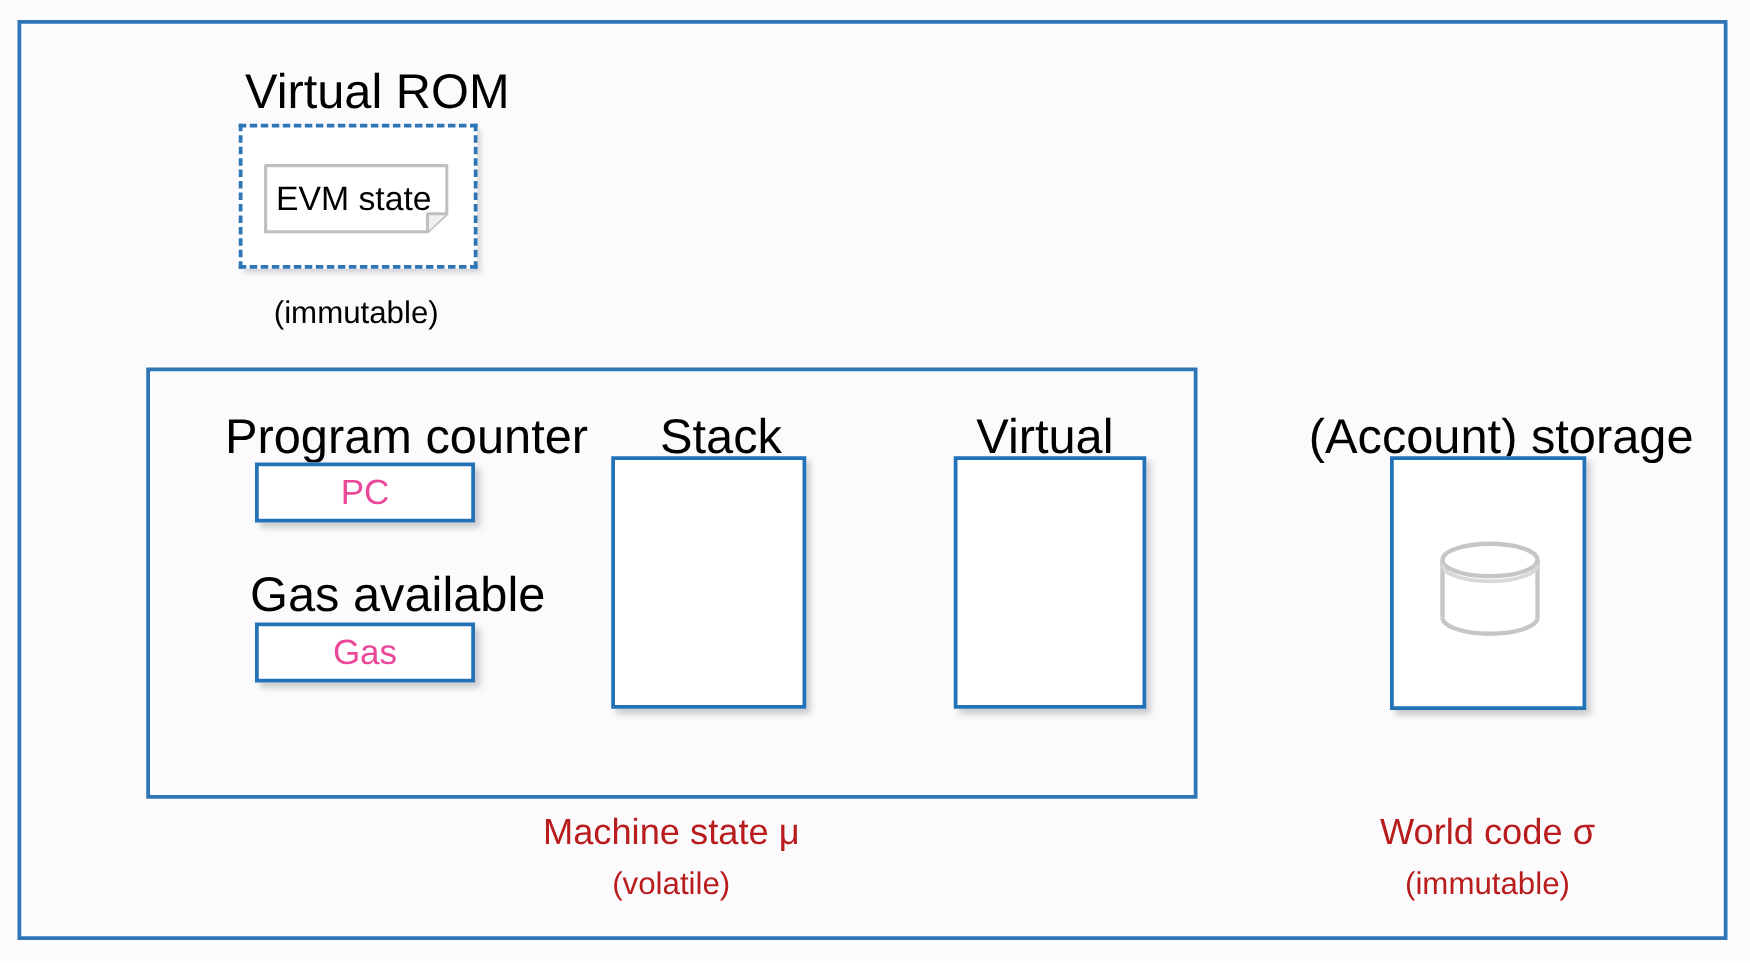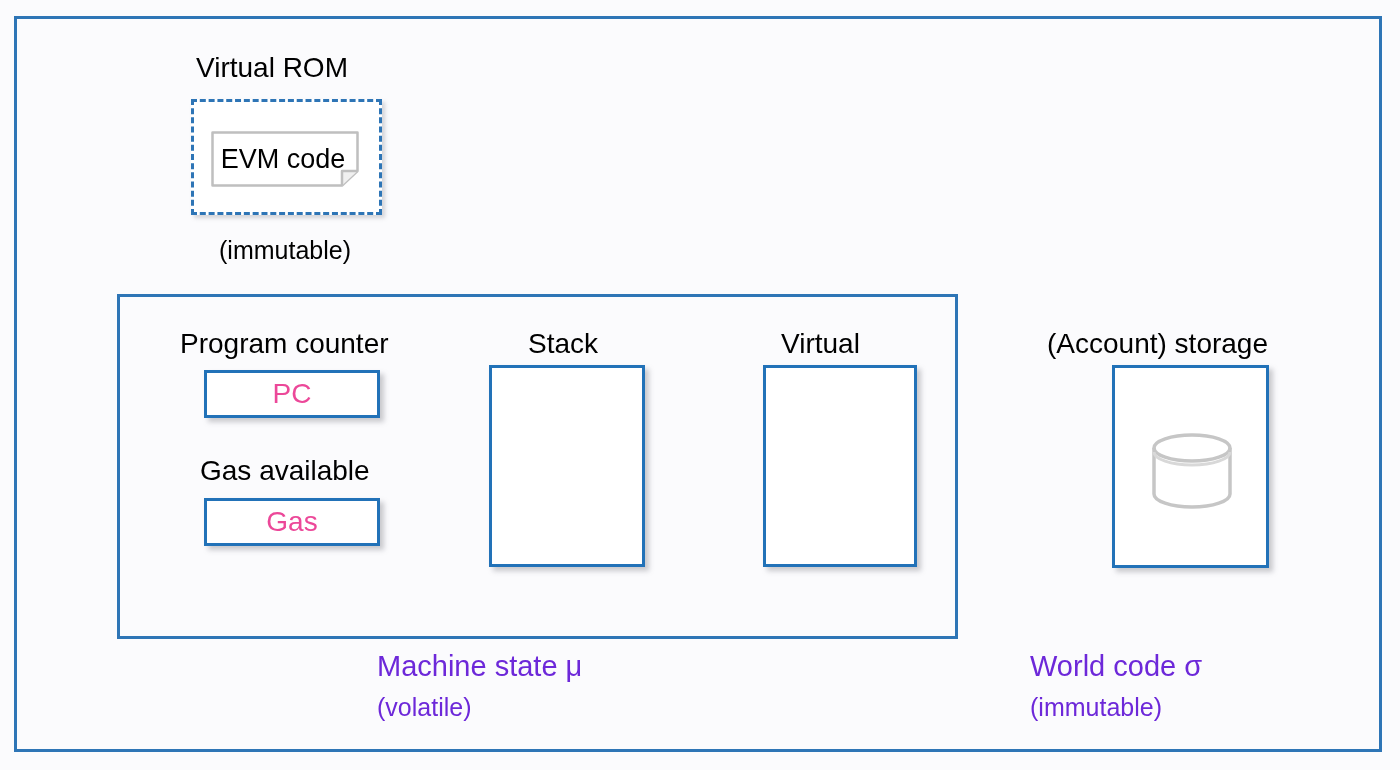--- a/index.html
+++ b/index.html
@@ -31,26 +31,27 @@
     background: transparent;
   }
 
   
   .label {
     position: absolute;
     color: #000000;
     white-space: nowrap;
     line-height: 1.15;
   }
-  .label-lg { font-size: 28px; }
+  .label-lg { font-size: 39px; }
   .label-md { font-size: 25px; }
 
   .center-block {
     position: absolute;
-    color: #6d28d9;
+    text-align: center;
+    color: #b91c1c;
     line-height: 1.25;
   }
 
   
   .rom-box {
     position: absolute;
     left: 191px;
     top: 99px;
     width: 191px;
     height: 116px;
@@ -140,21 +141,21 @@
 
   <div class="label label-lg" style="left:196px; top:52px;">Virtual ROM</div>
 
   <div class="rom-box"></div>
 
   <div class="doc-shape">
     <svg width="148" height="56" viewBox="0 0 148 56">
       <path d="M1.5,1.5 L146.5,1.5 L146.5,40 L131,54.5 L1.5,54.5 Z" fill="#ffffff" stroke="#bfbfbf" stroke-width="2.5" stroke-linejoin="round"></path>
       <path d="M146.5,40 L131,40 L131,54.5" fill="#f0f0f0" stroke="#bfbfbf" stroke-width="2.5" stroke-linejoin="round"></path>
     </svg>
-    <div class="doc-text">EVM code</div>
+    <div class="doc-text">EVM state</div>
   </div>
 
   <div class="label label-md" style="left:219px; top:236px;">(immutable)</div>
 
   <div class="machine-box"></div>
 
   <div class="label label-lg" style="left:180px; top:328px;">Program counter</div>
   <div class="bluebox pc-box">
     <div class="bluebox-text">PC</div>
   </div>

